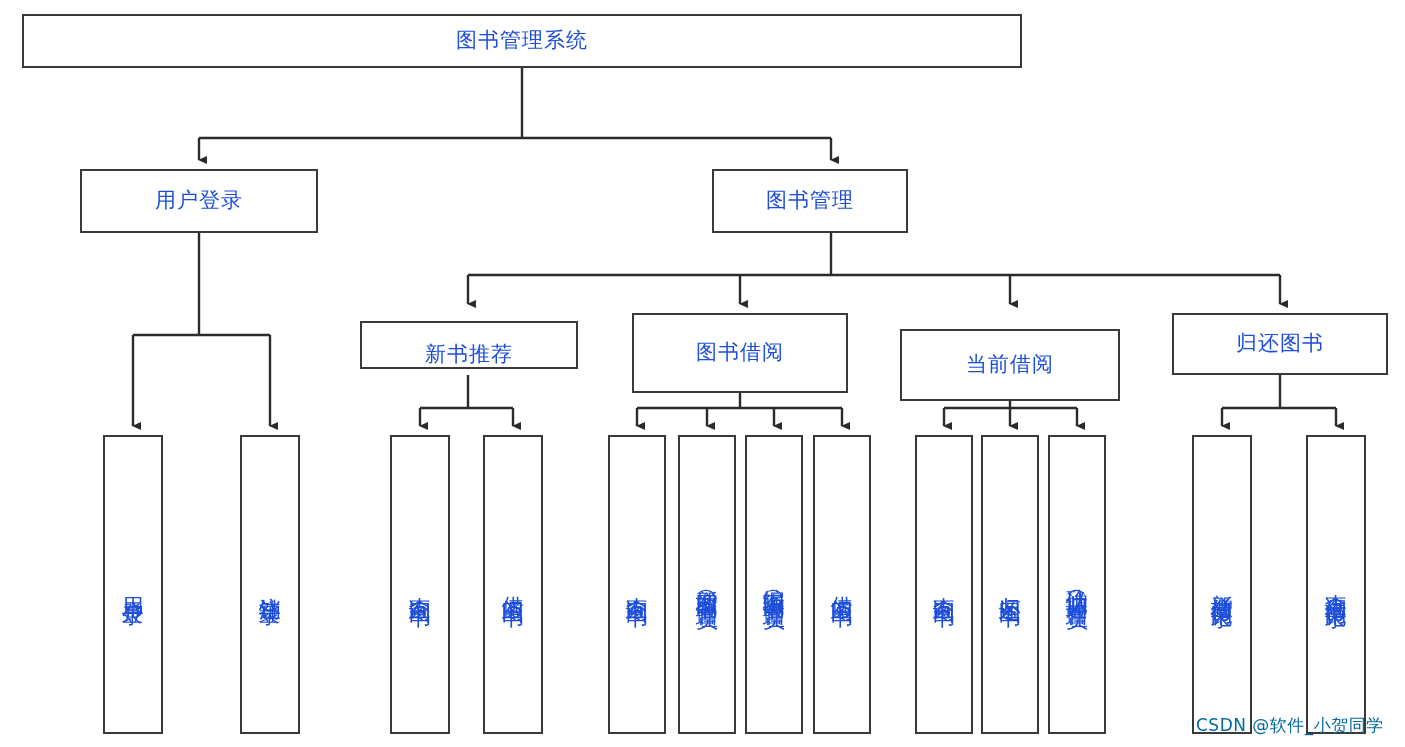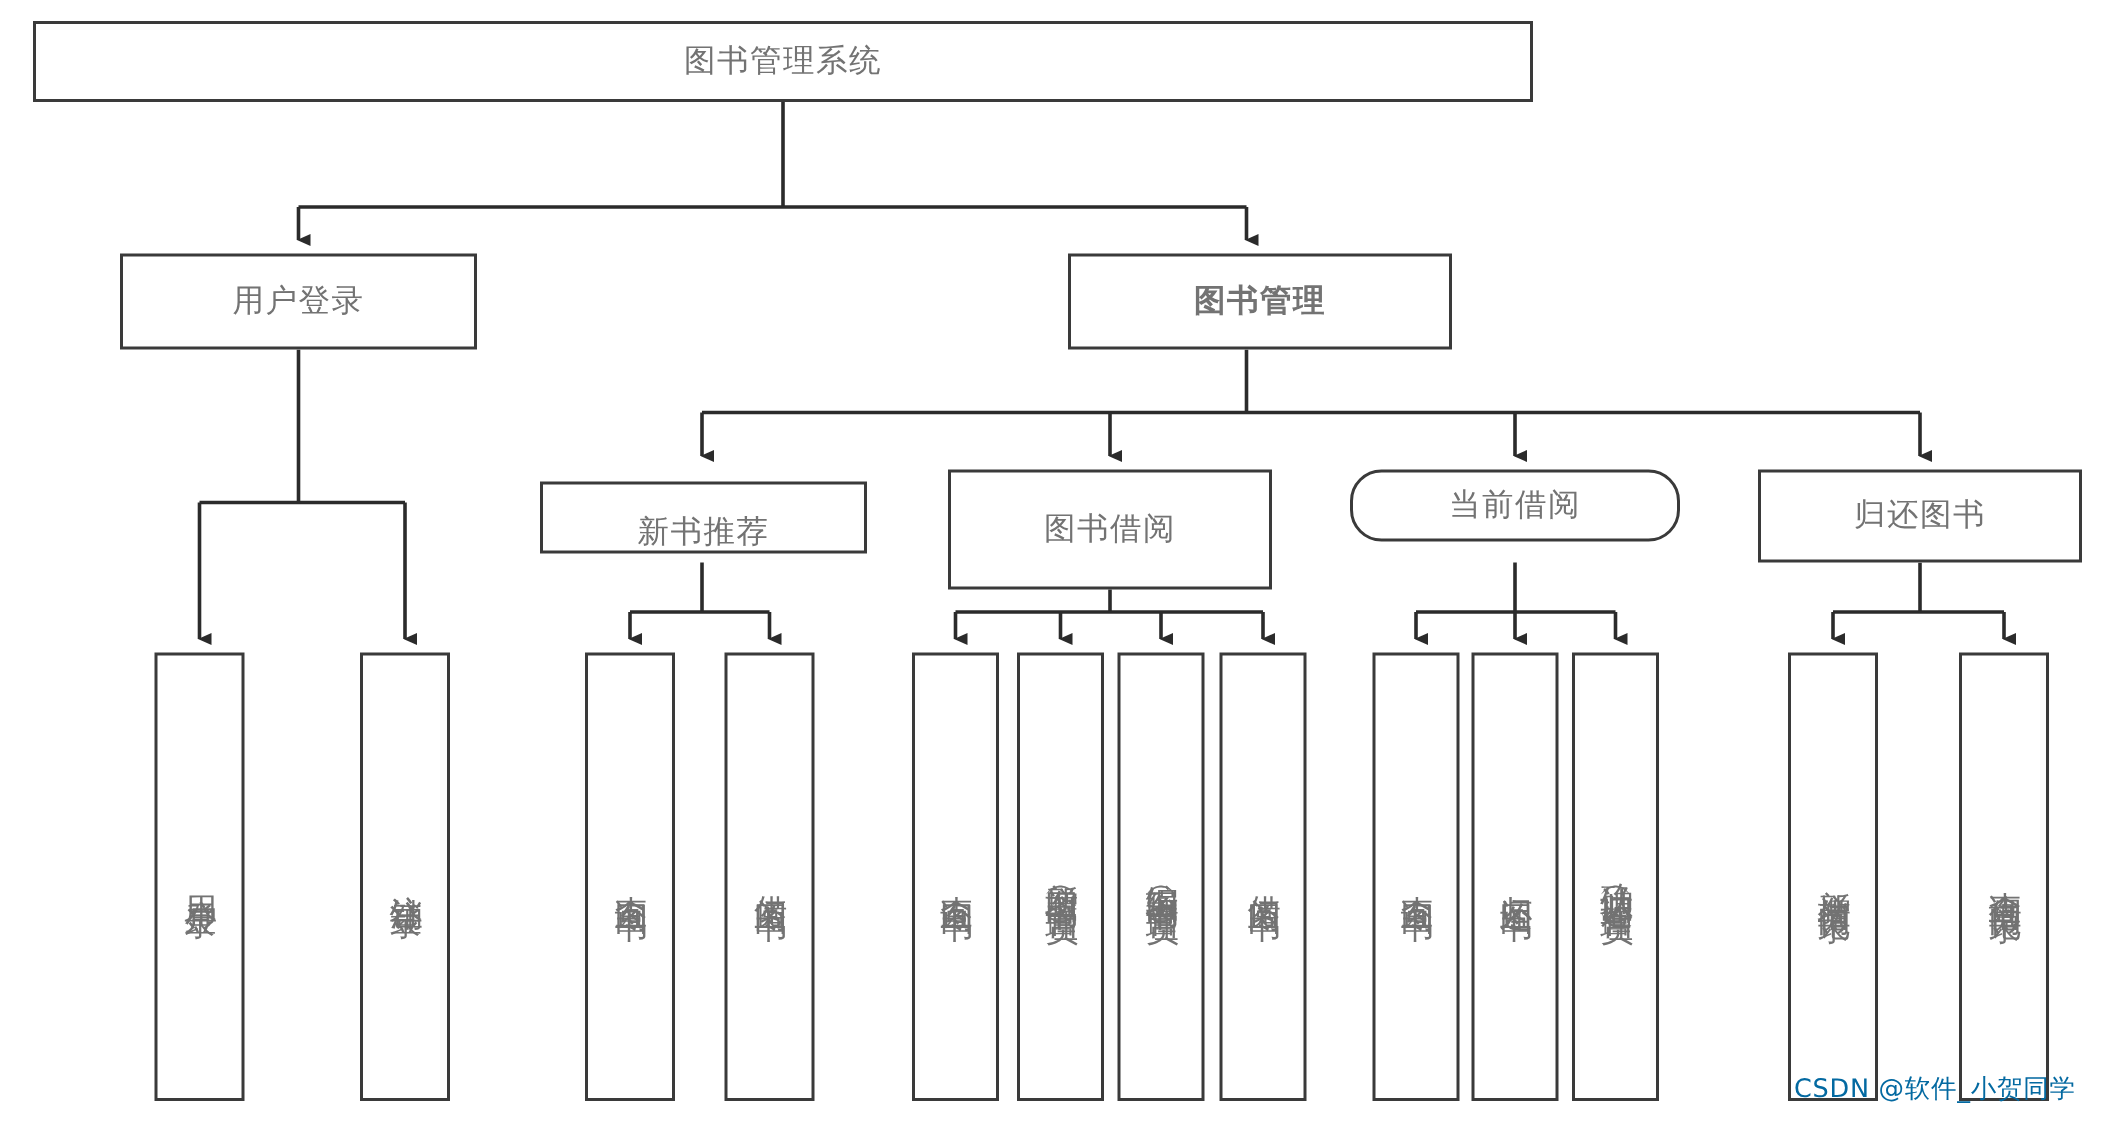--- a/index.html
+++ b/index.html
@@ -29,21 +29,21 @@
   .node-box {
     position: absolute;
     box-sizing: border-box;
     border: 2px solid #3a3a3a;
     background: #ffffff;
     display: flex;
     align-items: center;
     justify-content: center;
   }
   .node-label {
-    color: #737373;
+    color: #1d4ed8;
     letter-spacing: 1px;
     white-space: nowrap;
   }
   .node-box.horiz .node-label {
     font-size: 21px;
     line-height: 1.2;
   }
   .node-box.vert {
     align-items: center;
     justify-content: center;
@@ -132,31 +132,31 @@
     </g>
   </svg>
 
   <div class="node-box horiz" style="left:22px; top:14px; width:1000px; height:54px;">
     <span class="node-label">图书管理系统</span>
   </div>
 
   <div class="node-box horiz" style="left:80px; top:169px; width:238px; height:64px;">
     <span class="node-label">用户登录</span>
   </div>
-  <div class="node-box horiz" style="left:712px; top:169px; width:256px; height:64px;font-weight:bold;">
+  <div class="node-box horiz" style="left:712px; top:169px; width:196px; height:64px;">
     <span class="node-label">图书管理</span>
   </div>
 
   <div class="node-box horiz" style="left:360px; top:321px; width:218px; height:48px;align-items:flex-end;">
     <span class="node-label">新书推荐</span>
   </div>
   <div class="node-box horiz" style="left:632px; top:313px; width:216px; height:80px;">
     <span class="node-label">图书借阅</span>
   </div>
-  <div class="node-box horiz" style="left:900px; top:313px; width:220px; height:48px;border-radius:21px;">
+  <div class="node-box horiz" style="left:900px; top:329px; width:220px; height:72px;">
     <span class="node-label">当前借阅</span>
   </div>
   <div class="node-box horiz" style="left:1172px; top:313px; width:216px; height:62px;">
     <span class="node-label">归还图书</span>
   </div>
 
   <div class="node-box vert" style="left:103px; top:435px; width:60px; height:299px;">
     <span class="node-label">用户登录</span>
   </div>
   <div class="node-box vert" style="left:240px; top:435px; width:60px; height:299px;">

